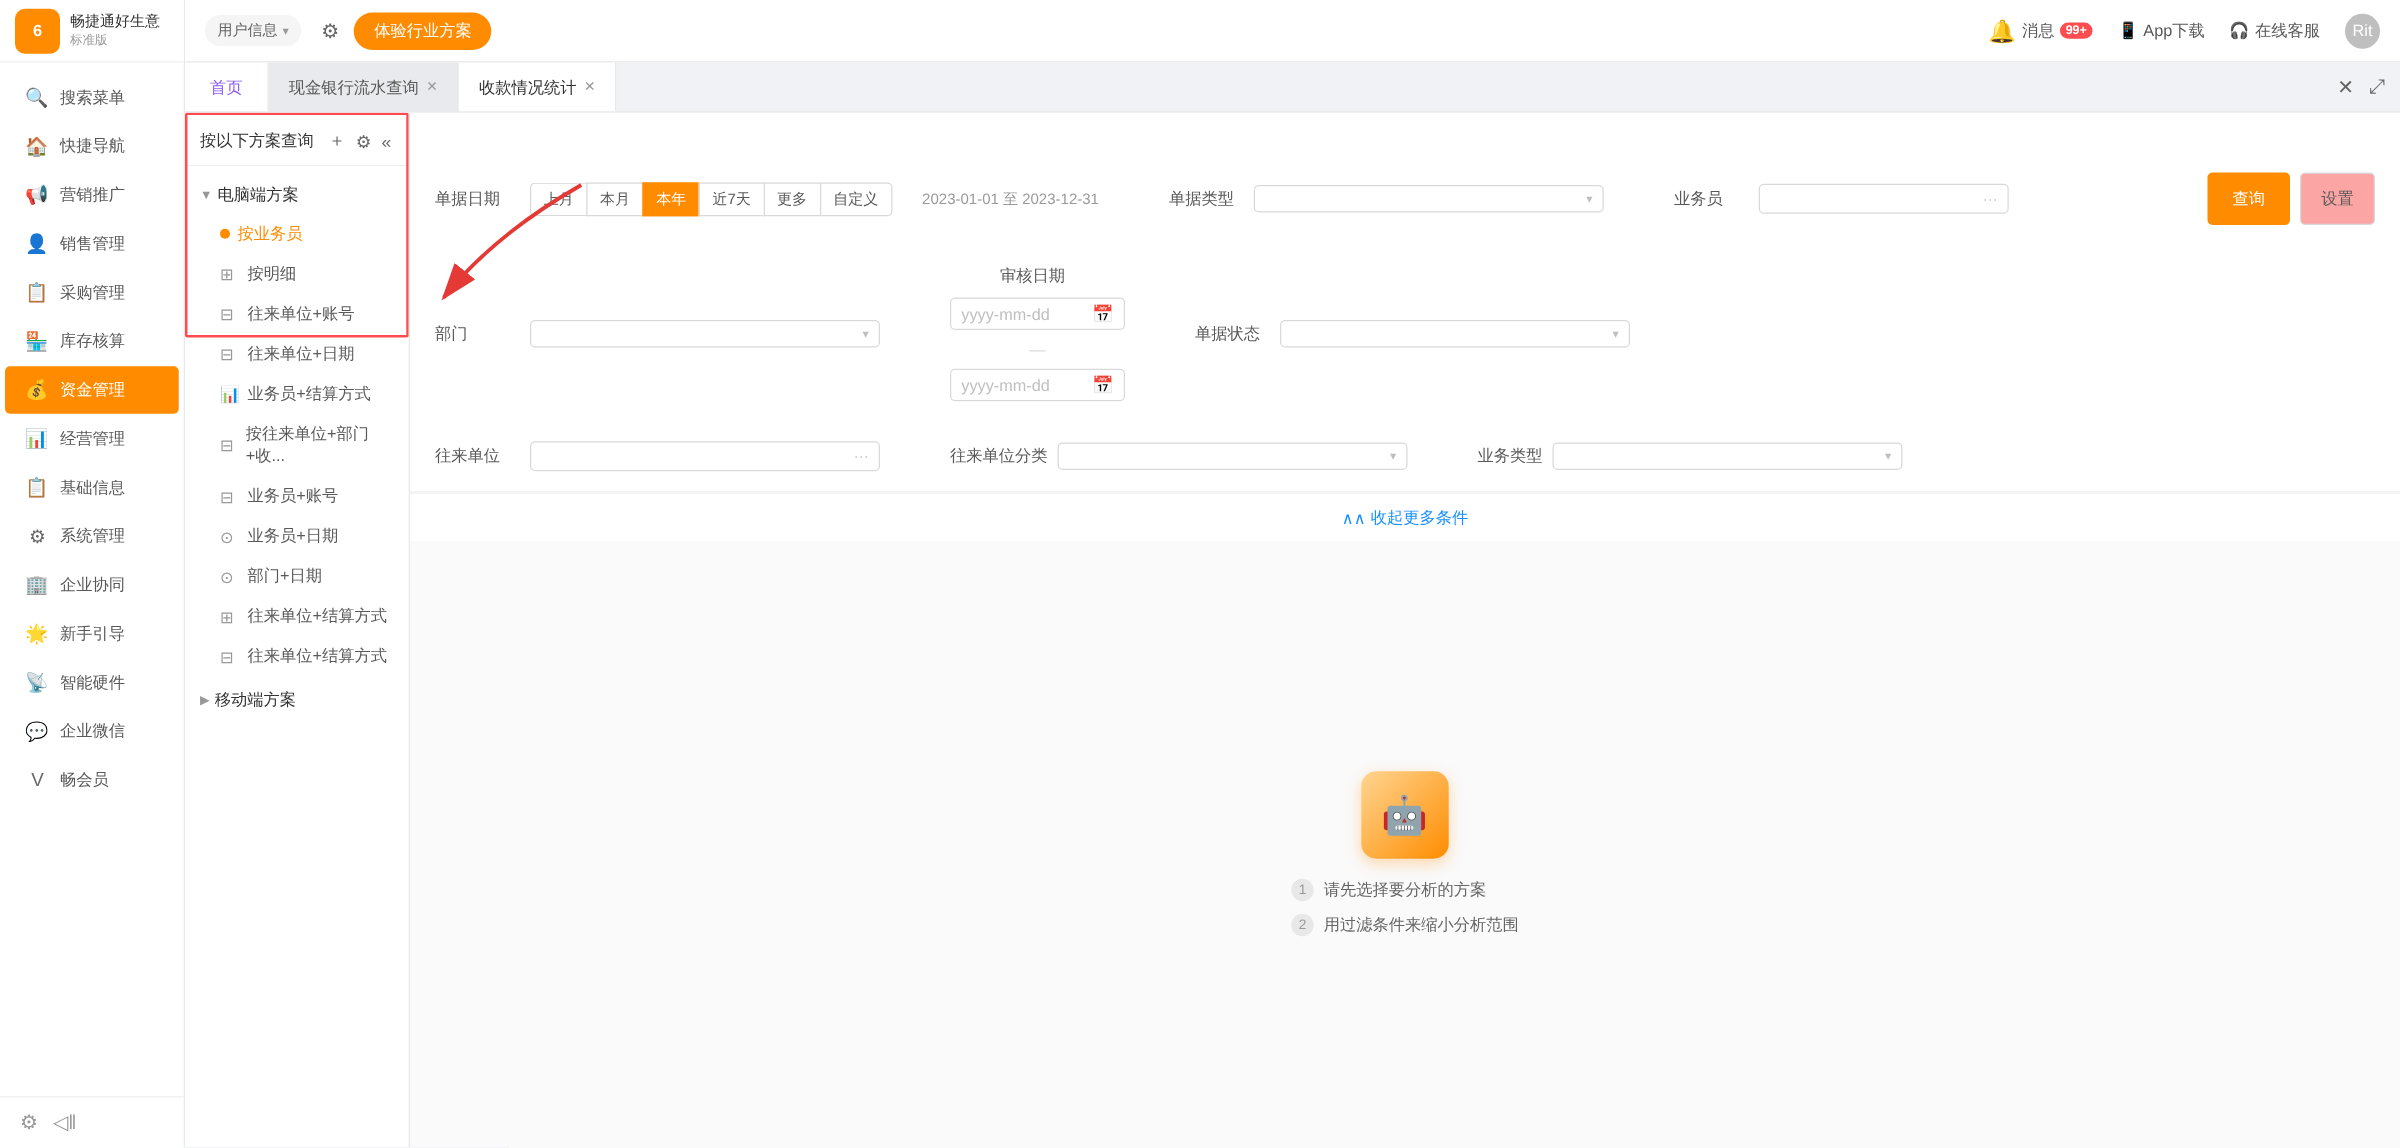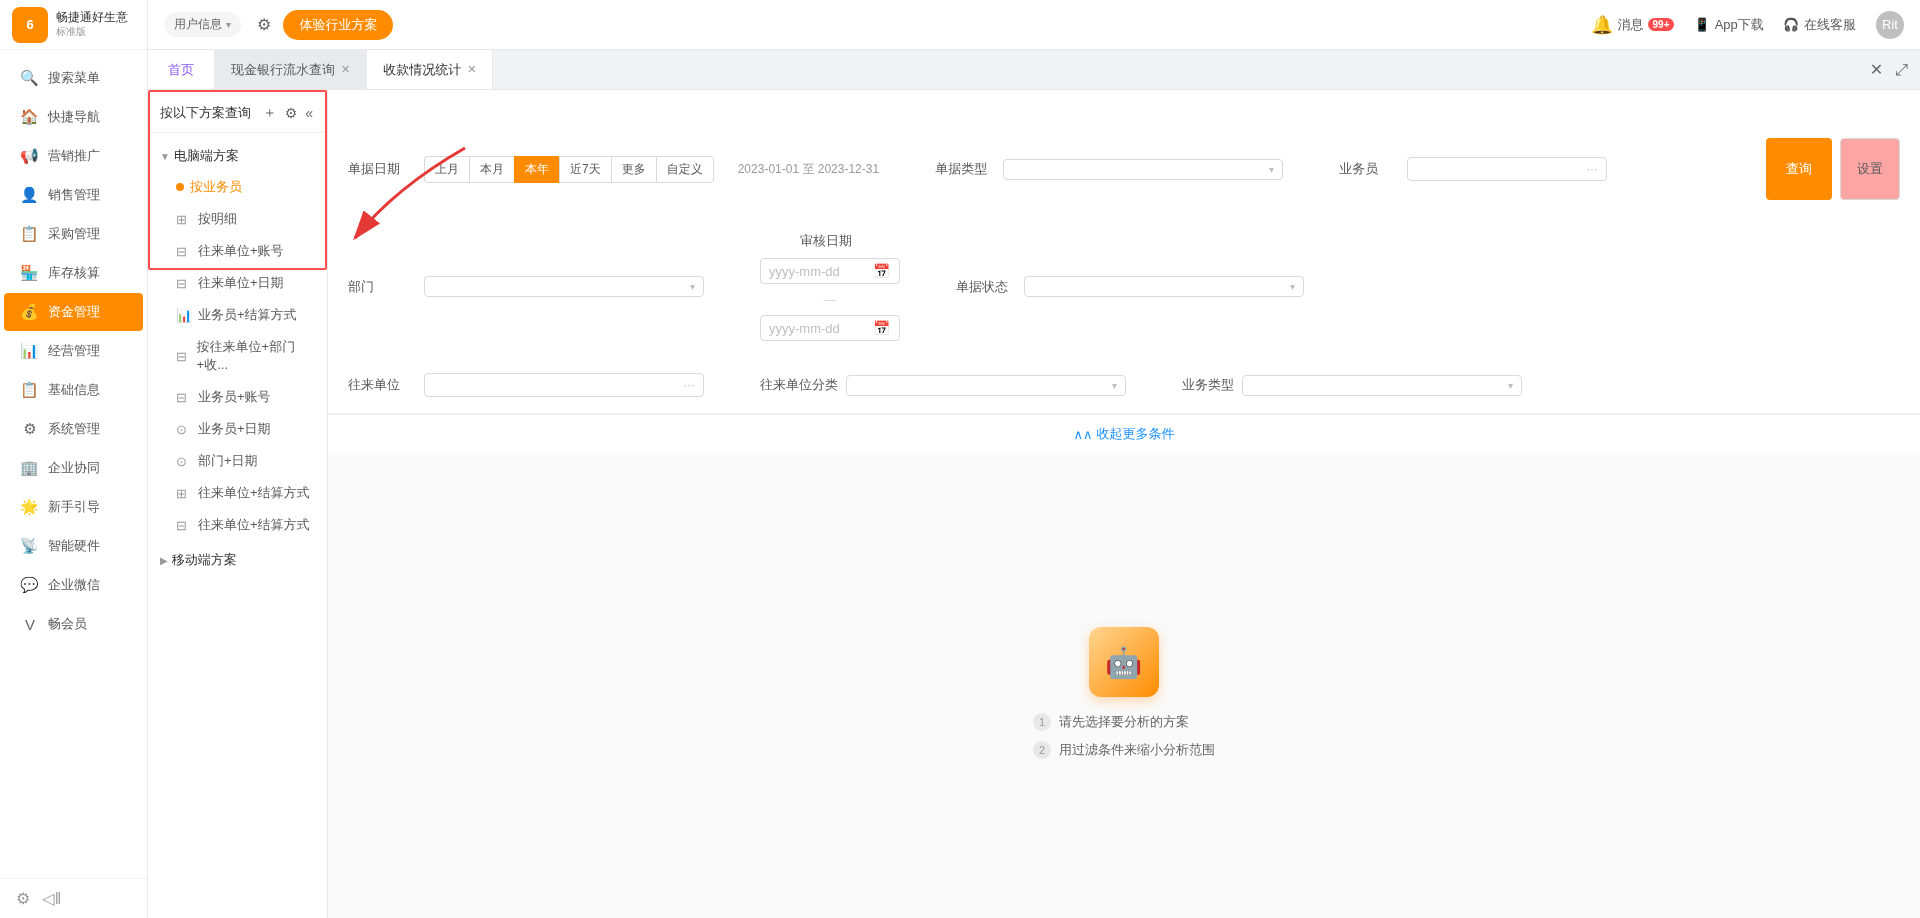--- a/index.html
+++ b/index.html
@@ -184,21 +184,21 @@
     .filter-date-single {
       display: flex; align-items: center; border: 1px solid #d9d9d9;
       border-radius: 4px; padding: 4px 8px; background: #fff; min-width: 140px;
       gap: 20px; cursor: pointer;
     }
     .date-icon { color: #bfbfbf; font-size: 14px; }
     .date-separator { color: #d9d9d9; margin: 0 4px; }
     .filter-actions { margin-left: auto; display: flex; gap: 8px; }
     .btn-query {
       background: #ff8c00; color: #fff; border: none; border-radius: 4px;
-      padding: 22px 20px; cursor: pointer; font-size: 13px;
+      padding: 12px 20px; cursor: pointer; font-size: 13px;
     }
     .btn-set {
       background: #fca5a5; color: #595959; border: 1px solid #d9d9d9;
       border-radius: 4px; padding: 6px 16px; cursor: pointer; font-size: 13px;
     }
     .collapse-bar {
       display: flex; align-items: center; justify-content: center;
       padding: 10px; color: #1890ff; font-size: 13px; cursor: pointer;
       gap: 4px; border-top: 1px solid #f0f0f0;
     }

